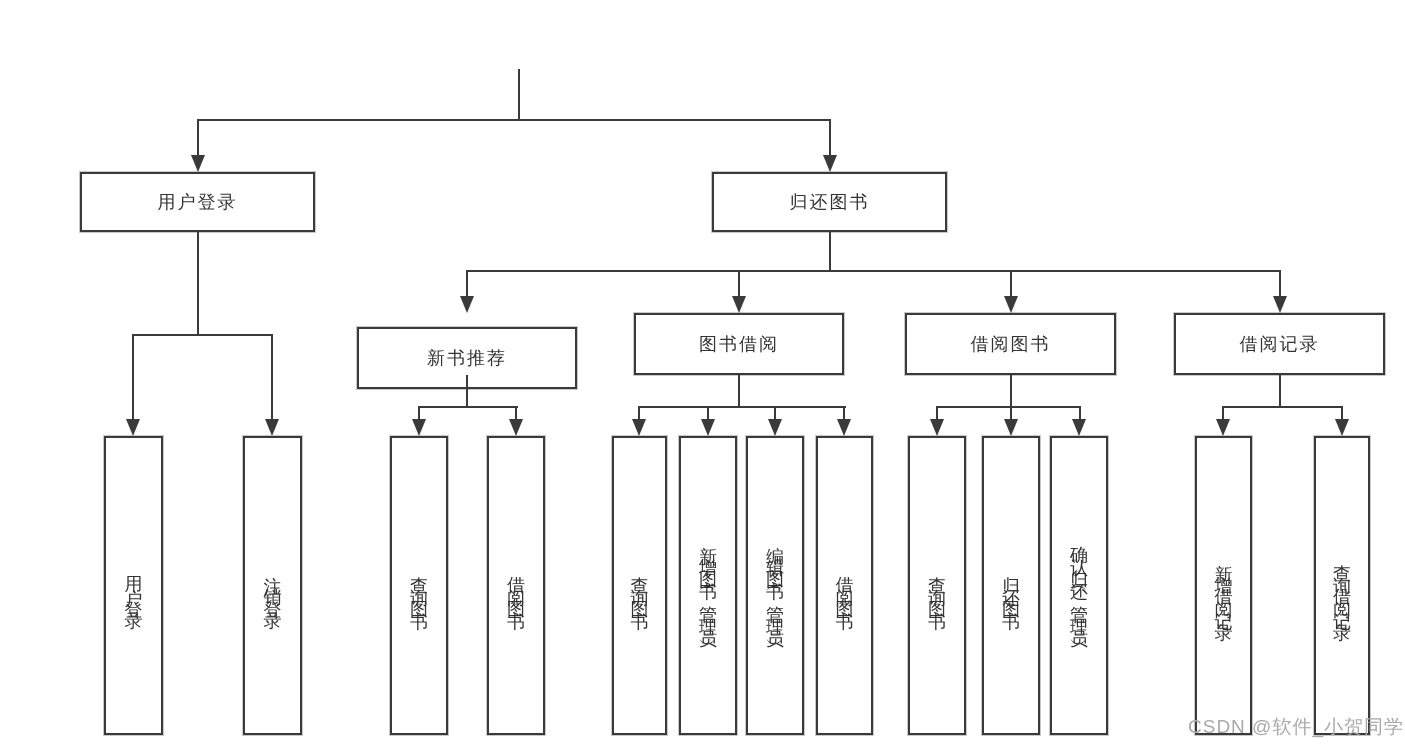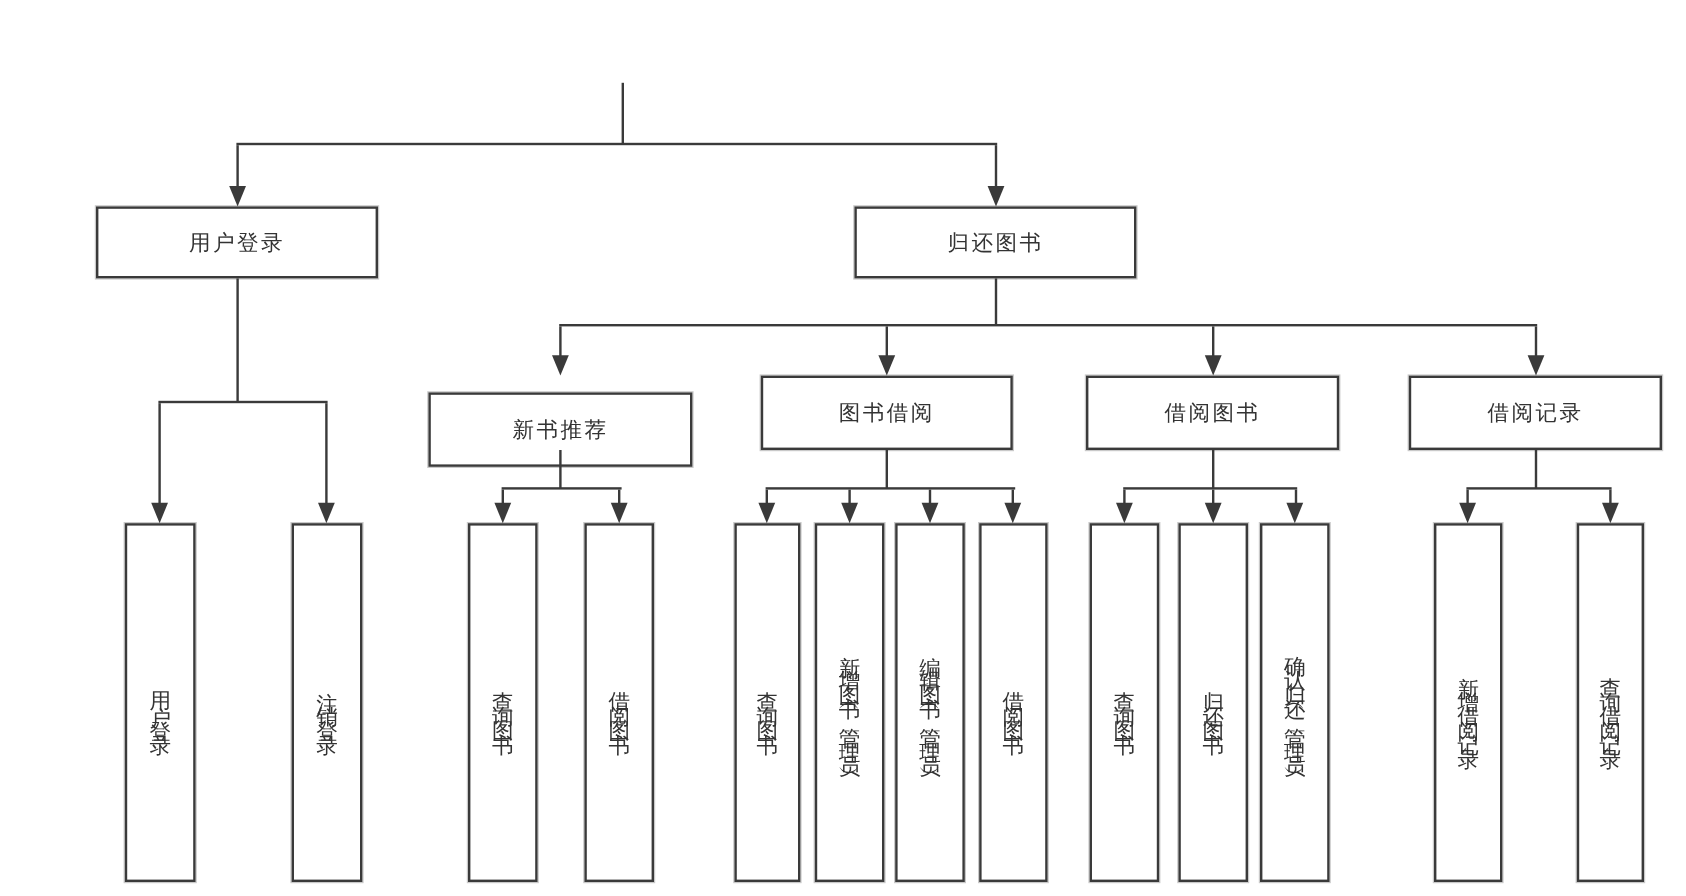--- a/index.html
+++ b/index.html
@@ -148,14 +148,15 @@
   <div class="vline" style="left:1079px;top:408px;width:2px;height:13px;"></div>
   <div class="arrow" style="left:1072px;top:419px;"></div>
 
   <div class="vline" style="left:1279px;top:375px;width:2px;height:32px;"></div>
   <div class="hline" style="left:1222px;top:406px;width:121px;height:2px;"></div>
   <div class="vline" style="left:1222px;top:408px;width:2px;height:13px;"></div>
   <div class="arrow" style="left:1216px;top:419px;"></div>
   <div class="vline" style="left:1341px;top:408px;width:2px;height:13px;"></div>
   <div class="arrow" style="left:1335px;top:419px;"></div>
 
+  <div class="watermark">CSDN @软件_小贺同学</div>
 
 </div>
 
 </body></html>

